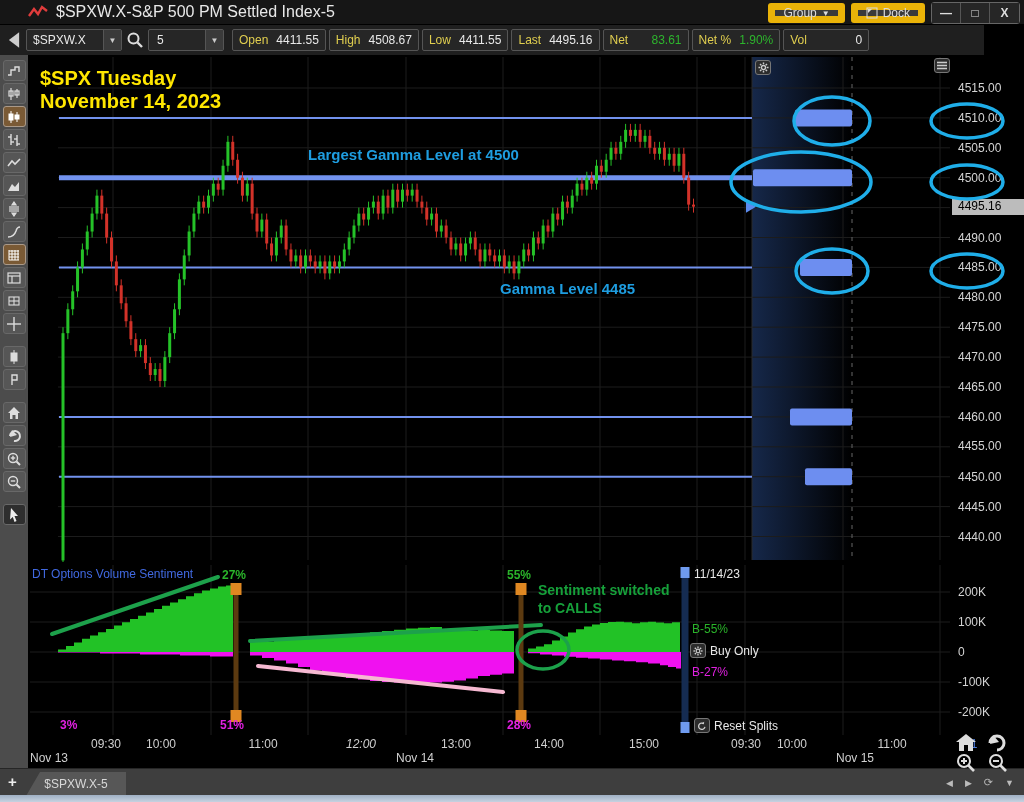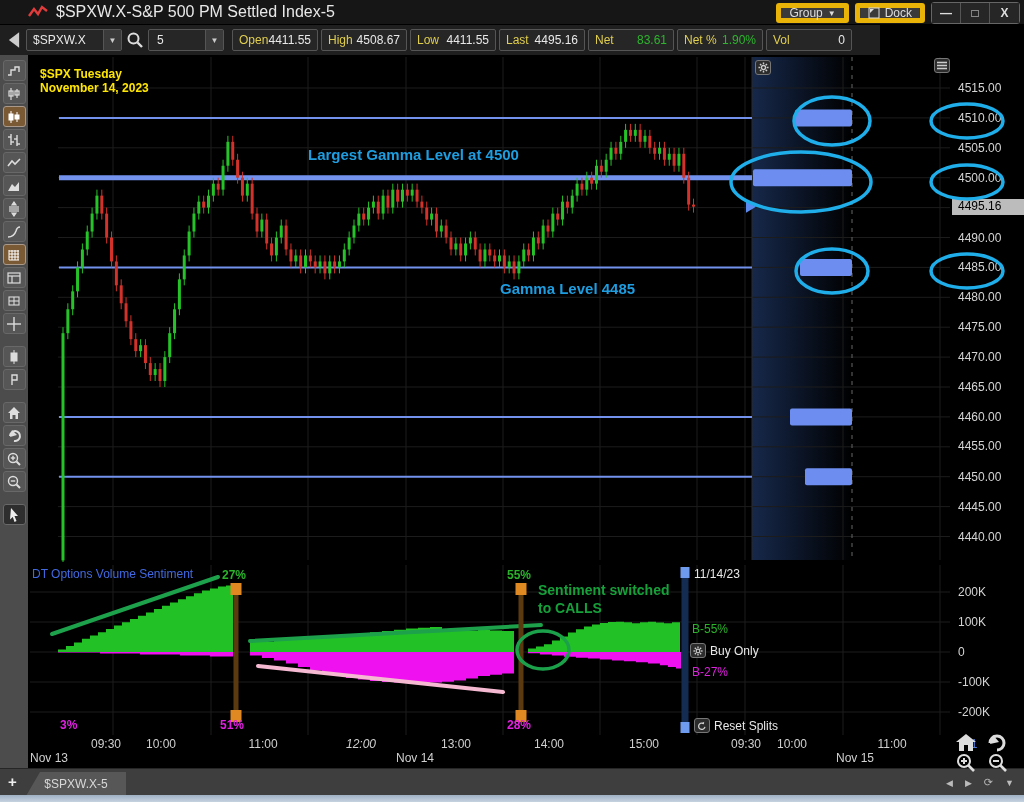--- a/index.html
+++ b/index.html
@@ -3,51 +3,51 @@
 <meta charset="utf-8">
 <style>
   html,body{margin:0;padding:0;background:#222;}
   *{box-sizing:border-box;font-family:"Liberation Sans",sans-serif;}
   #app{position:relative;width:1024px;height:802px;background:#000;overflow:hidden;}
   
   .titlebar{position:absolute;left:0;top:0;width:1024px;height:25px;background:#161616;display:flex;align-items:center;border-bottom:1px solid #000;}
   .title-icon{width:20px;height:14px;margin-left:28px;margin-right:8px;}
   .title-text{color:#e8e8e8;font-size:16px;}
   .titlebar-right{position:absolute;right:4px;top:2px;display:flex;gap:6px;align-items:center;}
-  .tb-btn{background:#3a3a3a;border:5px solid #eab308;border-radius:3px;color:#ddd;font-size:12px;height:20px;display:flex;align-items:center;padding:0 8px;gap:5px;cursor:pointer;}
+  .tb-btn{background:#3a3a3a;border:7px solid #eab308;border-radius:3px;color:#ddd;font-size:12px;height:20px;display:flex;align-items:center;padding:0 8px;gap:5px;cursor:pointer;}
   .win-group{display:flex;border:1px solid #666;border-radius:3px;}
   .win-btn{width:29px;height:20px;color:#ddd;font-size:12px;display:flex;align-items:center;justify-content:center;border-right:1px solid #555;background:#262626;font-weight:bold;}
   .win-btn:last-child{border-right:none;}
   
-  .toolbar{position:absolute;left:0;top:25px;width:880px;height:30px;background:#1f1f1f;display:flex;align-items:center;gap:4px;}
+  .toolbar{position:absolute;left:0;top:25px;width:984px;height:30px;background:#1f1f1f;display:flex;align-items:center;gap:4px;}
   .nav-back{width:16px;height:18px;margin-left:6px;color:#ccc;}
   .field-box{background:#262626;border:1px solid #555;border-radius:2px;height:22px;display:flex;align-items:center;color:#e8e8e8;font-size:12px;}
   .sym-box{width:96px;padding-left:6px;justify-content:space-between;}
   .dd-btn{width:18px;height:20px;background:#3a3a3a;border-left:1px solid #555;display:flex;align-items:center;justify-content:center;color:#ccc;font-size:8px;}
   .tf-box{width:76px;padding-left:8px;justify-content:space-between;}
-  .quote-field{padding:0 6px;gap:0;min-width:86px;justify-content:space-between;}
+  .quote-field{padding:0 6px;gap:8px;min-width:86px;justify-content:space-between;}
   .q-label{color:#e0ce4f;font-size:12px;}
   .q-value{color:#e8e8e8;font-size:12px;}
   .q-green{color:#2db52d;}
   
   .sidebar{position:absolute;left:0;top:55px;width:28px;height:713px;background:#4c4c4c;display:flex;flex-direction:column;align-items:center;padding-top:4px;}
   .sb-icon{width:23px;height:21px;margin:1px 0;border:1px solid #686868;border-radius:3px;background:#565656;display:flex;align-items:center;justify-content:center;cursor:pointer;}
   .sb-icon.active{background:#7a5a35;border-color:#a98;}
   .sb-icon.dark{background:#2e2e2e;}
   .sb-gap{height:10px;}
   
   .chart-region{position:absolute;left:28px;top:55px;width:996px;height:713px;background:#000;}
   #main-svg{position:absolute;left:0;top:0;z-index:2;pointer-events:none;}
   #lower-svg{position:absolute;left:0;top:510px;z-index:2;pointer-events:none;}
   .axis-col{position:absolute;left:924px;top:0;width:72px;height:505px;background:#000;z-index:1;}
   .axis-label{position:absolute;left:6px;color:#d4d4d4;font-size:12px;}
   .last-box{position:absolute;left:0;width:72px;height:16px;background:#bcbcbc;color:#000;font-size:12px;padding-left:6px;z-index:1;}
   .laxis-label{position:absolute;color:#d4d4d4;font-size:12px;}
   .overlay{position:absolute;z-index:3;white-space:nowrap;}
-  .ann-yellow{color:#ffe600;font-weight:bold;font-size:12px;}
+  .ann-yellow{color:#ffe600;font-weight:bold;font-size:20px;}
   .ann-blue{color:#1e9de0;font-weight:bold;font-size:15px;}
   .ann-green{color:#16a03a;font-weight:bold;font-size:14px;line-height:18px;}
   .pct{font-weight:bold;font-size:12px;}
   .pct-g{color:#2ab42a;}
   .pct-m{color:#e020e0;}
   .dt-label{color:#4169e1;font-size:12px;}
   .white-label{color:#e8e8e8;font-size:12px;}
   .icon-btn{position:absolute;z-index:4;width:16px;height:15px;background:#2c2c2c;border:1px solid #777;border-radius:3px;display:flex;align-items:center;justify-content:center;cursor:pointer;}
   .side-tag{display:flex;align-items:center;gap:4px;}
   .mini-box{width:16px;height:15px;background:#2c2c2c;border:1px solid #777;border-radius:3px;display:flex;align-items:center;justify-content:center;}

